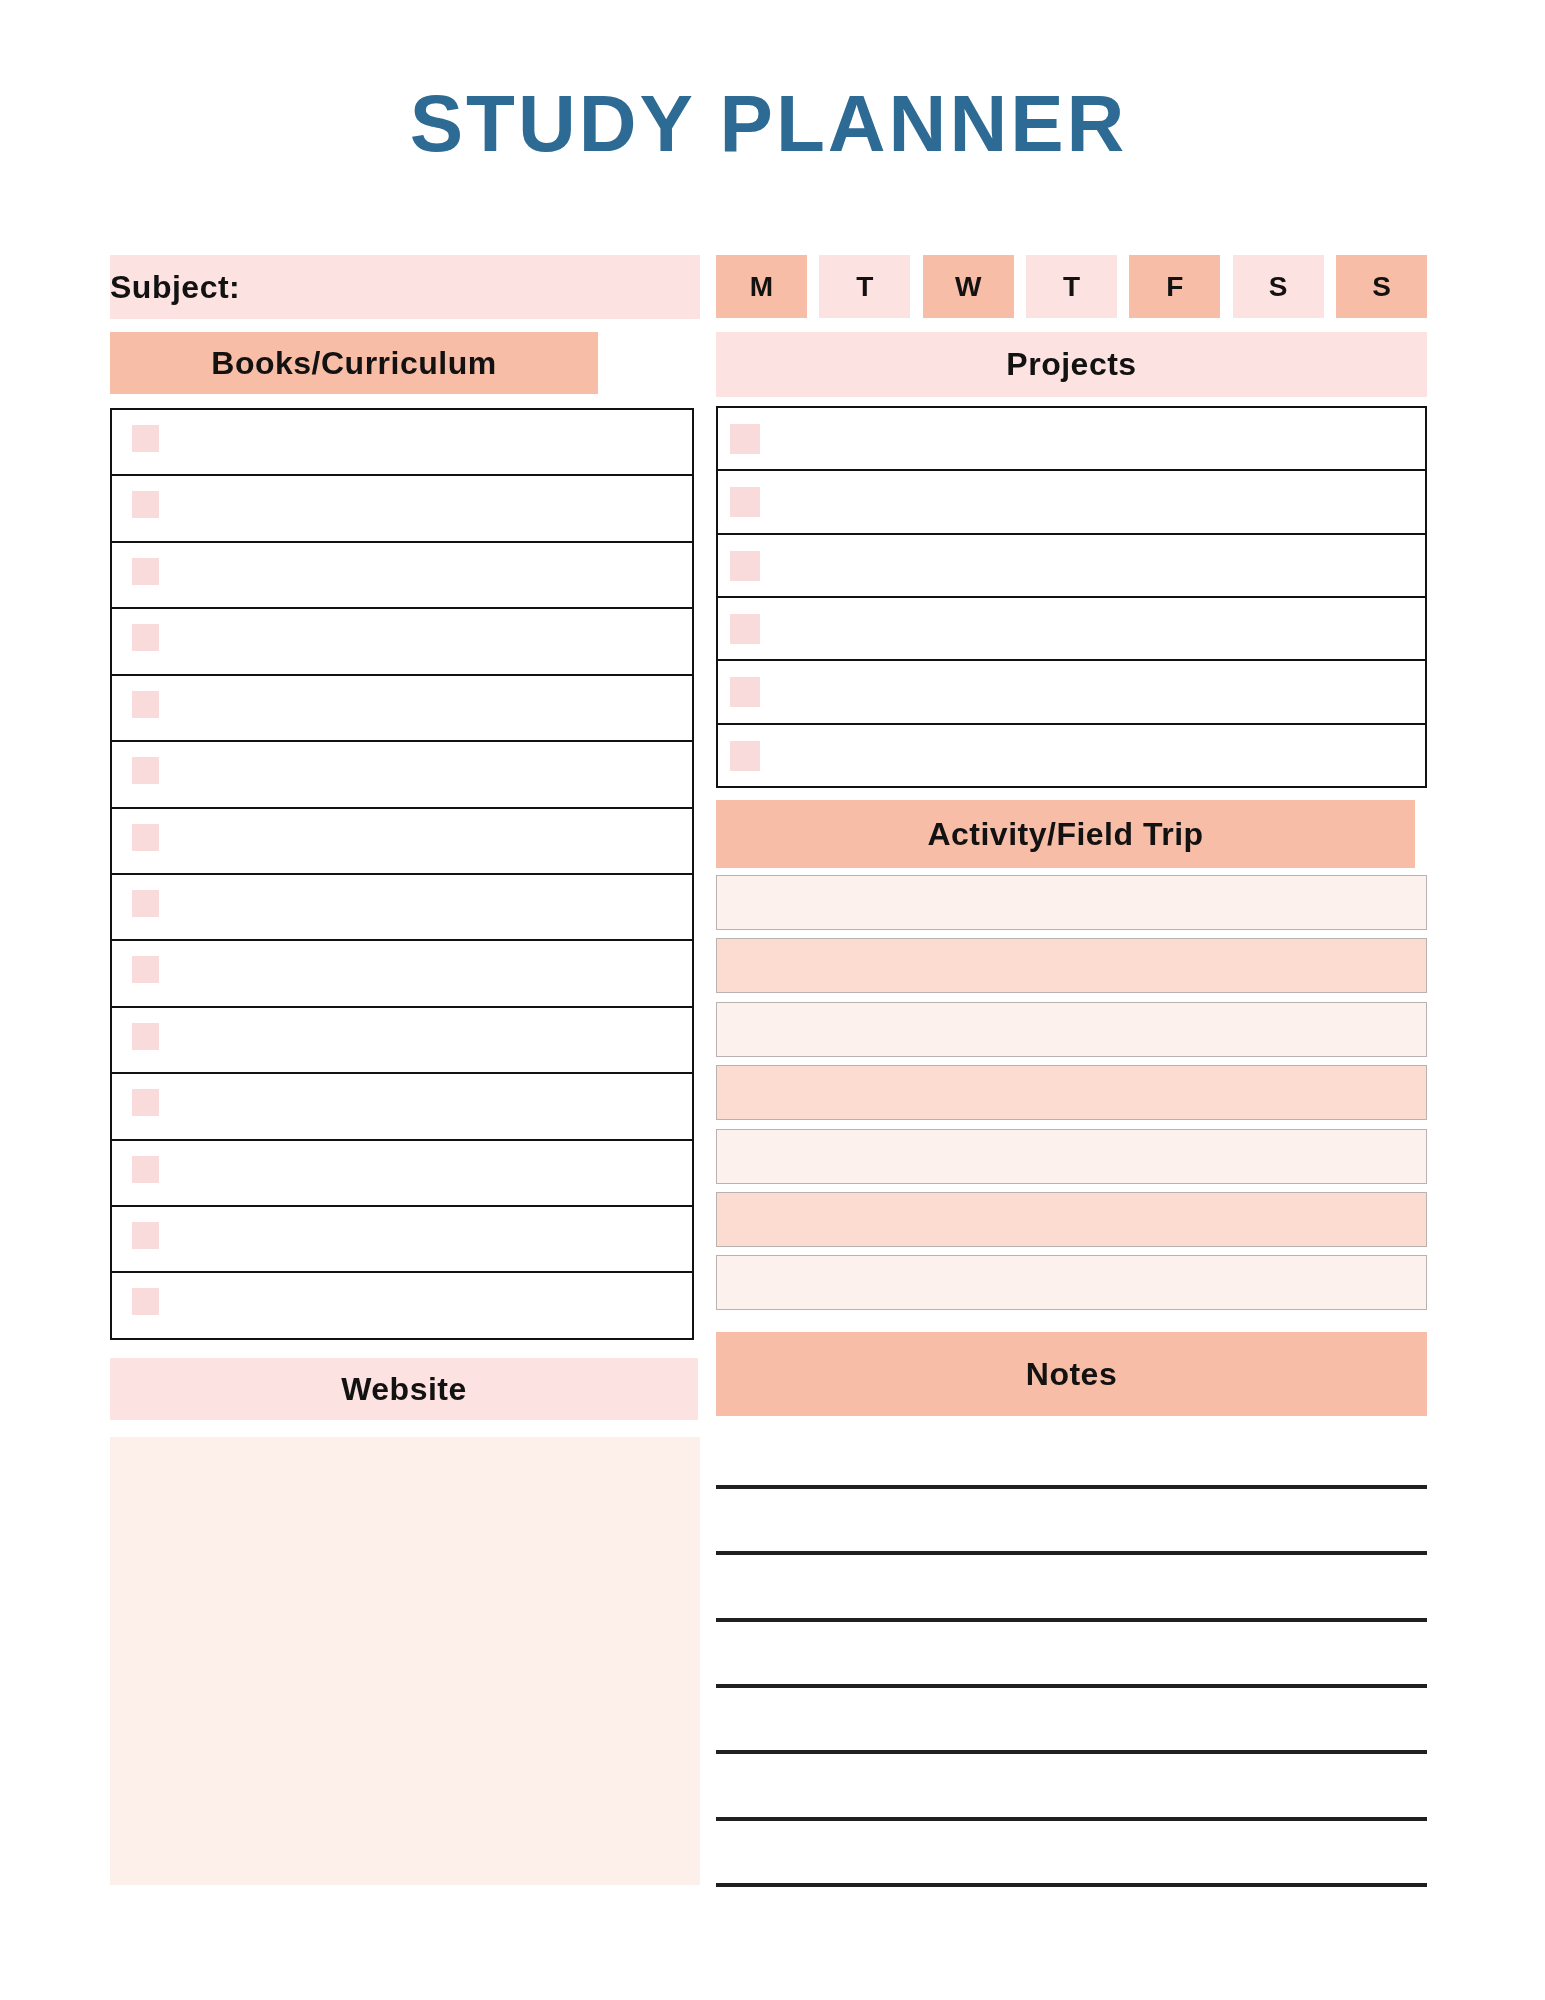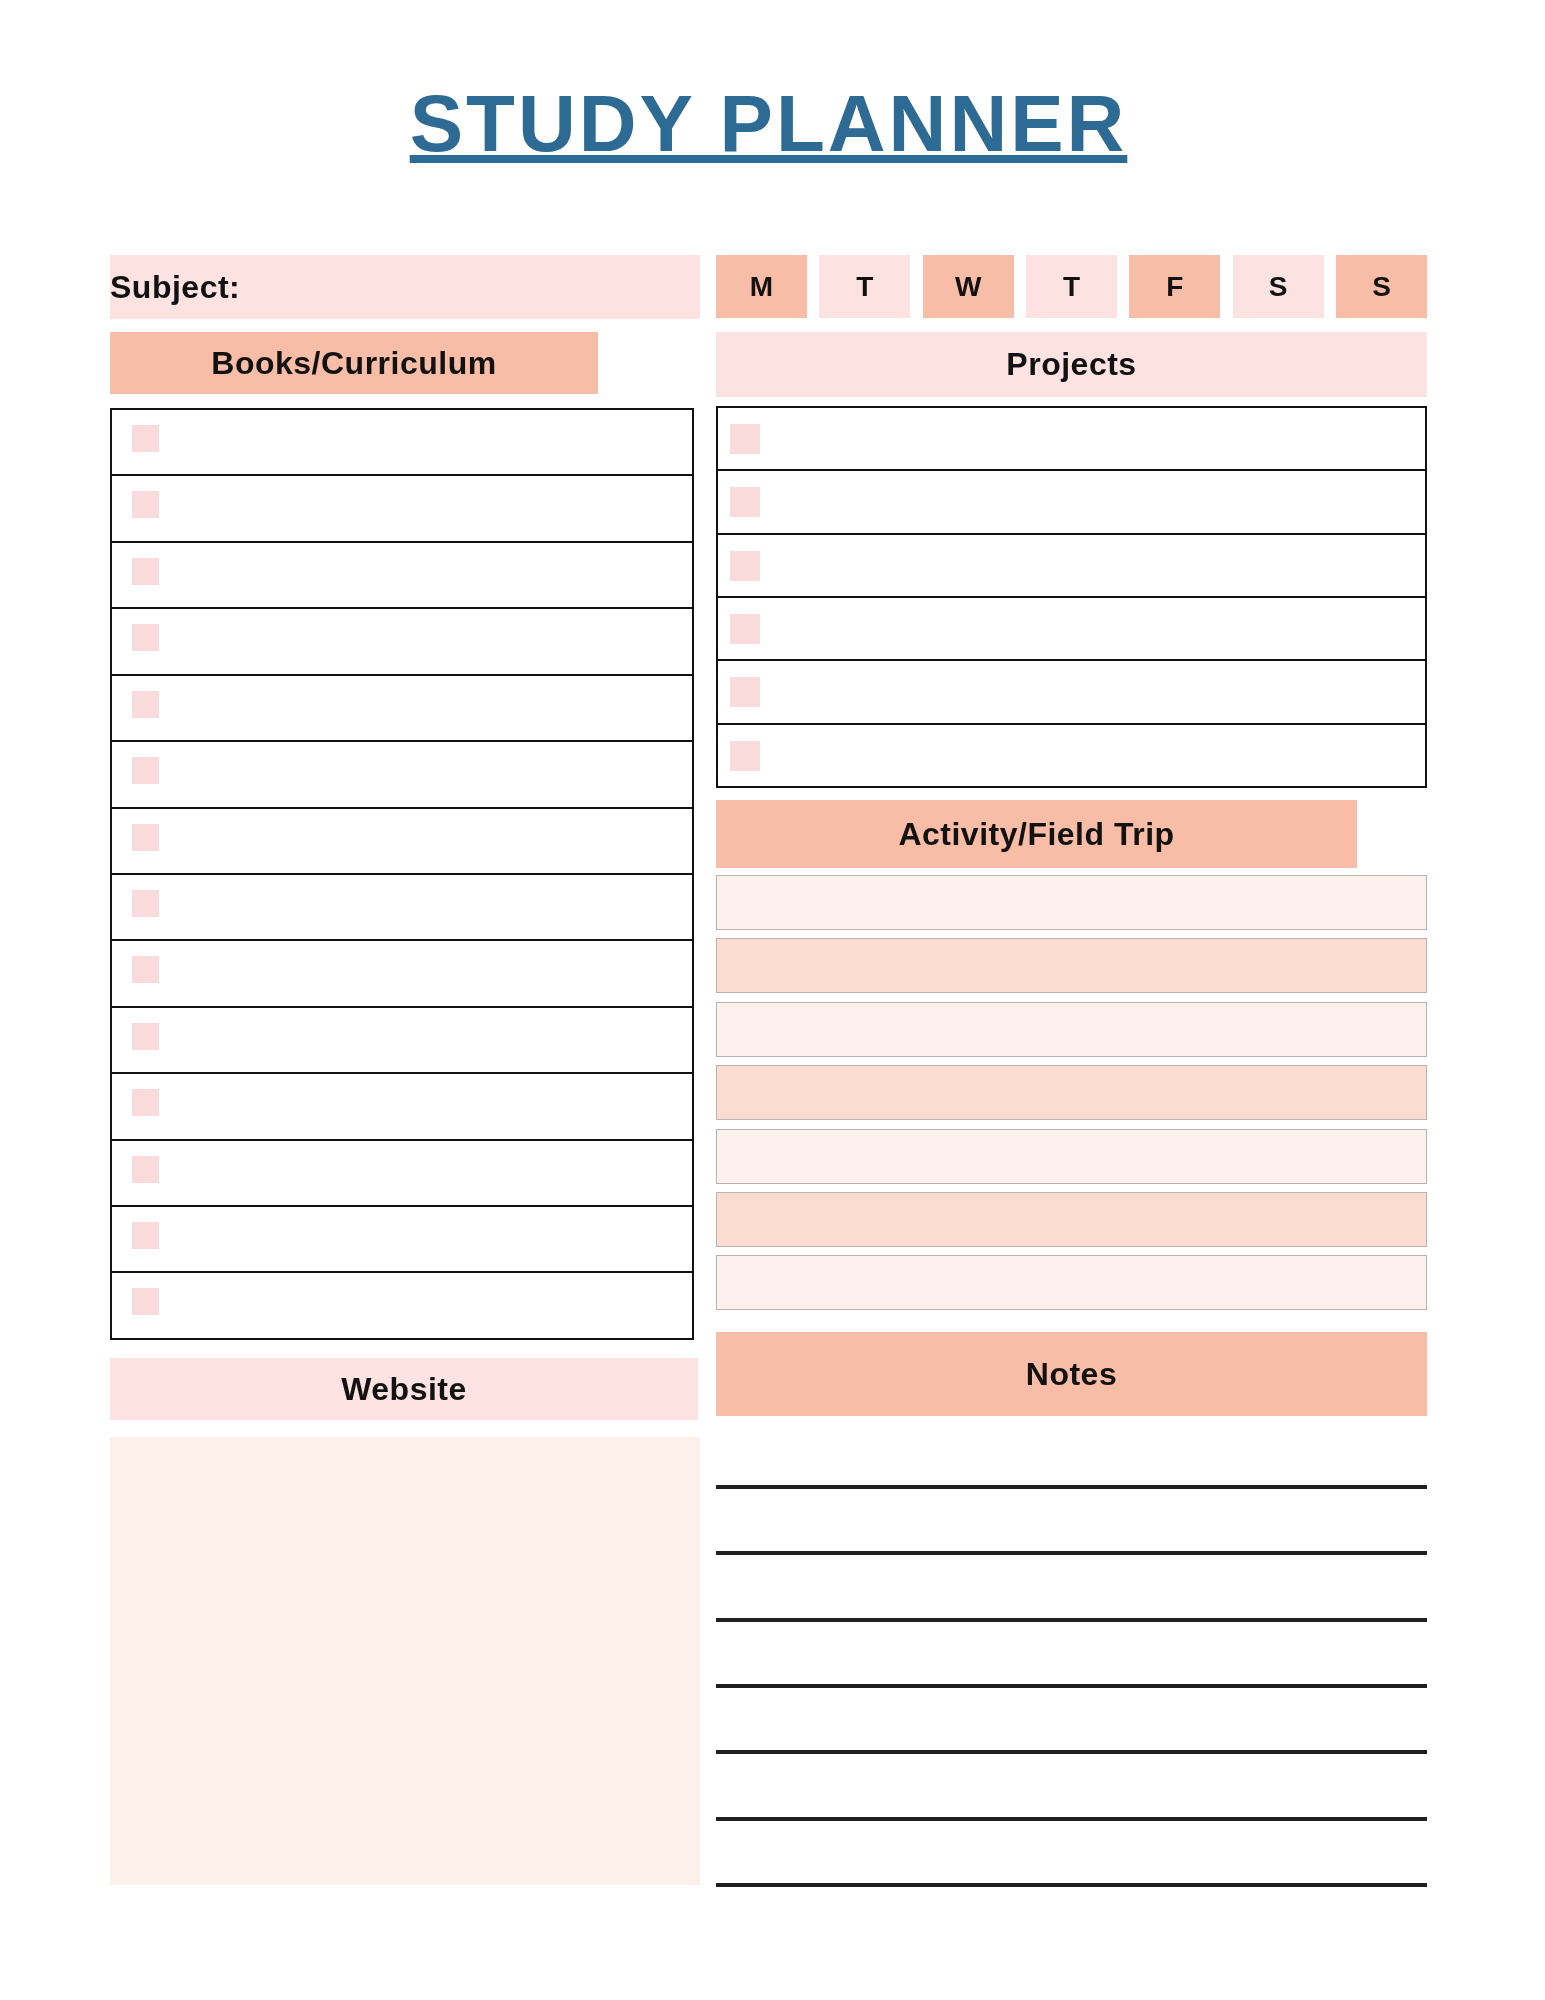--- a/index.html
+++ b/index.html
@@ -7,30 +7,30 @@
     --row-light:#fdf1ee; --row-peach:#fcdcd0; --website-bg:#fdefea;
     --checkbox:#fadbdb; --line:#202020; --row-border:#b8b3b0;
   }
   html,body{margin:0;padding:0;}
   body{width:1545px;height:2000px;background:#ffffff;
        font-family:"Liberation Sans", sans-serif;color:var(--ink);}
   .page{position:relative;width:1545px;height:2000px;overflow:hidden;background:#fff;}
 
   .title{position:absolute;left:110px;top:84px;width:1317px;height:80px;
          text-align:center;font-size:80px;line-height:80px;font-weight:700;
-         letter-spacing:3px;color:var(--blue);text-decoration:underline;}
+         letter-spacing:3px;color:var(--blue);}
 
   .band{position:absolute;display:flex;align-items:center;justify-content:center;
         font-weight:700;letter-spacing:.5px;}
   .subject-row{left:110px;top:255px;width:590px;height:64px;background:var(--pink);
         justify-content:flex-start;box-sizing:border-box;
         font-size:32px;}
   .books-header{left:110px;top:332px;width:488px;height:62px;background:var(--salmon);font-size:32px;}
   .projects-header{left:716px;top:332px;width:711px;height:65px;background:var(--pink);font-size:32px;}
-  .activity-header{left:716px;top:800px;width:641px;height:68px;background:var(--salmon);font-size:32px;}
+  .activity-header{left:716px;top:800px;width:699px;height:68px;background:var(--salmon);font-size:32px;}
   .website-header{left:110px;top:1358px;width:588px;height:62px;background:var(--pink);font-size:32px;}
   .notes-header{left:716px;top:1332px;width:711px;height:84px;background:var(--salmon);font-size:32px;}
 
   .day-row{position:absolute;left:716px;top:255px;width:711px;height:63px;
            display:flex;justify-content:space-between;}
   .day-cell{width:91px;height:63px;display:flex;align-items:center;justify-content:center;
             font-weight:700;font-size:28px;}
   .day-cell.salmon{background:var(--salmon);}
   .day-cell.pink{background:var(--pink);}
 

